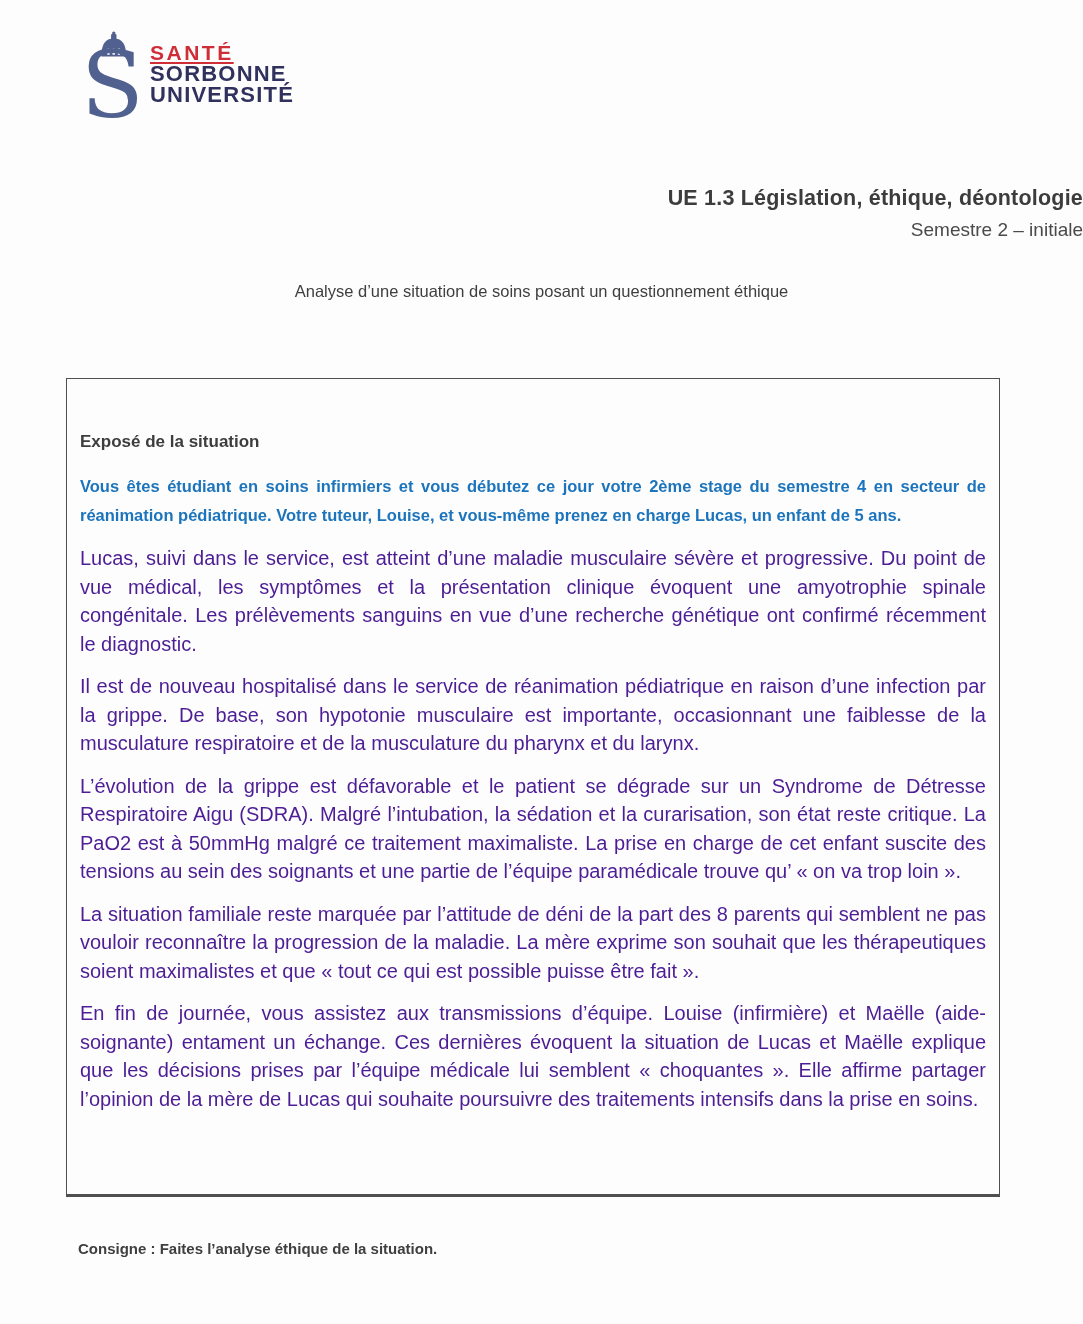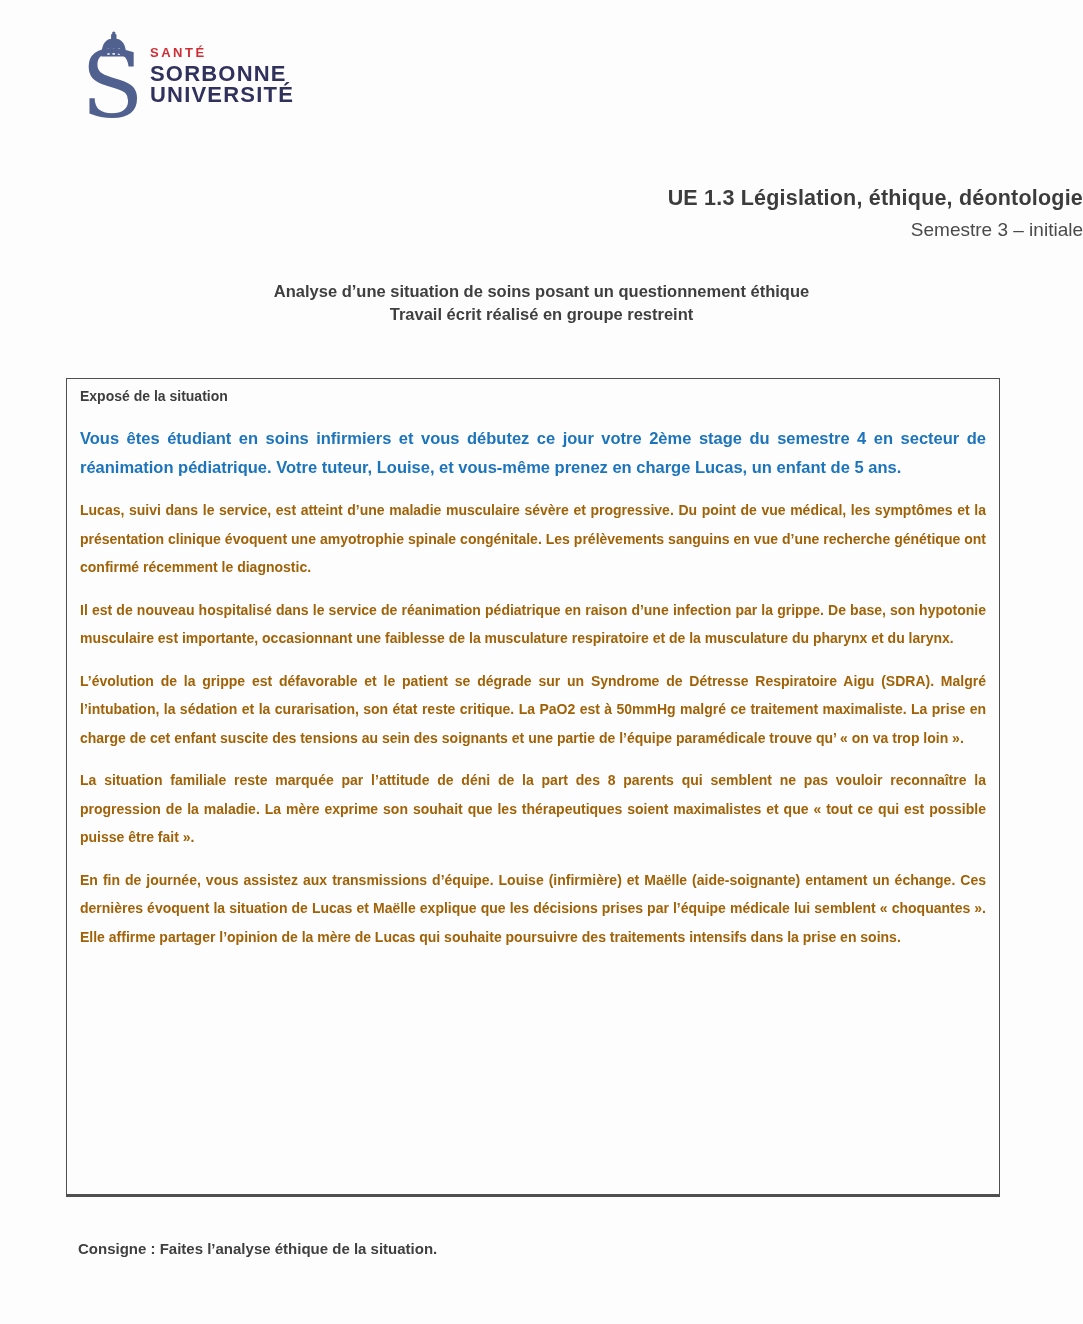--- a/index.html
+++ b/index.html
@@ -12,49 +12,49 @@
     font-family:"Liberation Sans","DejaVu Sans",sans-serif;
     color:#474747;
     overflow:hidden;
   }
 
   
   .logo { position:absolute; left:88px; top:30px; display:flex; align-items:flex-start; }
   .logo-mark { width:50px; height:90px; flex:0 0 auto; }
   .logo-text { margin-left:12px; padding-top:12px; line-height:21px; }
   .logo-sante {
-    font-size:13px; font-weight:bold; letter-spacing:2.5px; color:#CF2E36;
+    font-size:21px; font-weight:bold; letter-spacing:2.5px; color:#CF2E36;text-decoration:underline;
   }
   .logo-sorbonne, .logo-universite {
     font-size:22px; font-weight:bold; letter-spacing:1.2px; color:#31315E;
   }
 
   
   .title-block { position:absolute; left:0; top:186px; width:100%; text-align:right; }
   .doc-title { font-size:21.5px; font-weight:bold; color:#3c3c3c; letter-spacing:0.2px; }
   .doc-subtitle { font-size:19px; font-weight:normal; color:#4a4a4a; margin-top:8px; }
 
   .assignment-block { position:absolute; left:0; top:280px; width:100%; text-align:center;
-    font-size:16.5px; font-weight:bold; color:#3f3f3f; line-height:22.5px; }
+    font-size:16.5px; font-weight:normal; color:#3f3f3f; line-height:22.5px; }
 
   
   .situation-box {
     position:absolute; left:66px; top:378px; width:934px; height:819px;
     border:1.5px solid #4f4f4f; border-bottom-width:3px;
     padding:9px 13px 10px 13px;
     background:transparent;
   }
-  .box-heading { font-size:14px; font-weight:bold; color:#3d3d3d; margin-bottom:20px; }
+  .box-heading { font-size:17px; font-weight:bold; color:#3d3d3d; margin-bottom:20px;margin-top:44px; }
   .intro-para {
     font-size:16.5px; font-weight:bold; line-height:29px;
     text-align:justify; 
   }
   .para { margin-top:14px; }
   .block {
-    font-size:14px; line-height:28.5px; color:#a16207; text-align:justify;font-weight:bold;
+    font-size:20px; line-height:28.5px; color:#4c1d95; text-align:justify;
   }
 
   
   .consigne {
     position:absolute; left:78px; top:1240px;
     font-size:15px; font-weight:bold; color:#3f3f3f;
   }
 </style>
 </head>
 <body>
@@ -76,26 +76,25 @@
     </svg>
     <div class="logo-text">
       <div class="logo-sante">SANTÉ</div>
       <div class="logo-sorbonne">SORBONNE</div>
       <div class="logo-universite">UNIVERSITÉ</div>
     </div>
   </div>
 
   <div class="title-block">
     <div class="doc-title">UE 1.3 Législation, éthique, déontologie</div>
-    <div class="doc-subtitle">Semestre 3 – initiale</div>
+    <div class="doc-subtitle">Semestre 2 – initiale</div>
   </div>
 
   <div class="assignment-block">
     <div>Analyse d’une situation de soins posant un questionnement éthique</div>
-    <div>Travail écrit réalisé en groupe restreint</div>
   </div>
 
   <div class="situation-box">
     <div class="box-heading">Exposé de la situation</div>
 
     <div class="intro-para" style="color:#1C74BC">Vous êtes étudiant en soins infirmiers et vous débutez ce jour votre 2ème stage du semestre 4 en secteur de réanimation pédiatrique. Votre tuteur, Louise, et vous-même prenez en charge Lucas, un enfant de 5 ans.</div>
 
     <div class="para">
       <div class="block">Lucas, suivi dans le service, est atteint d’une maladie musculaire sévère et progressive. Du point de vue médical, les symptômes et la présentation clinique évoquent une amyotrophie spinale congénitale. Les prélèvements sanguins en vue d’une recherche génétique ont confirmé récemment le diagnostic.</div>
     </div>

